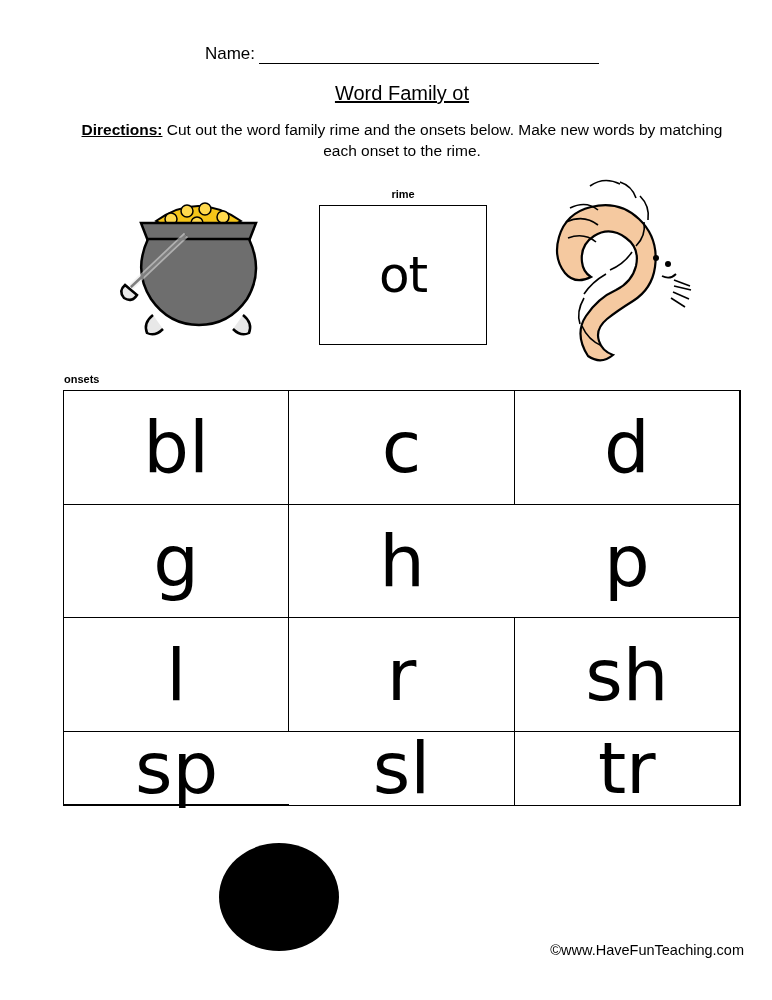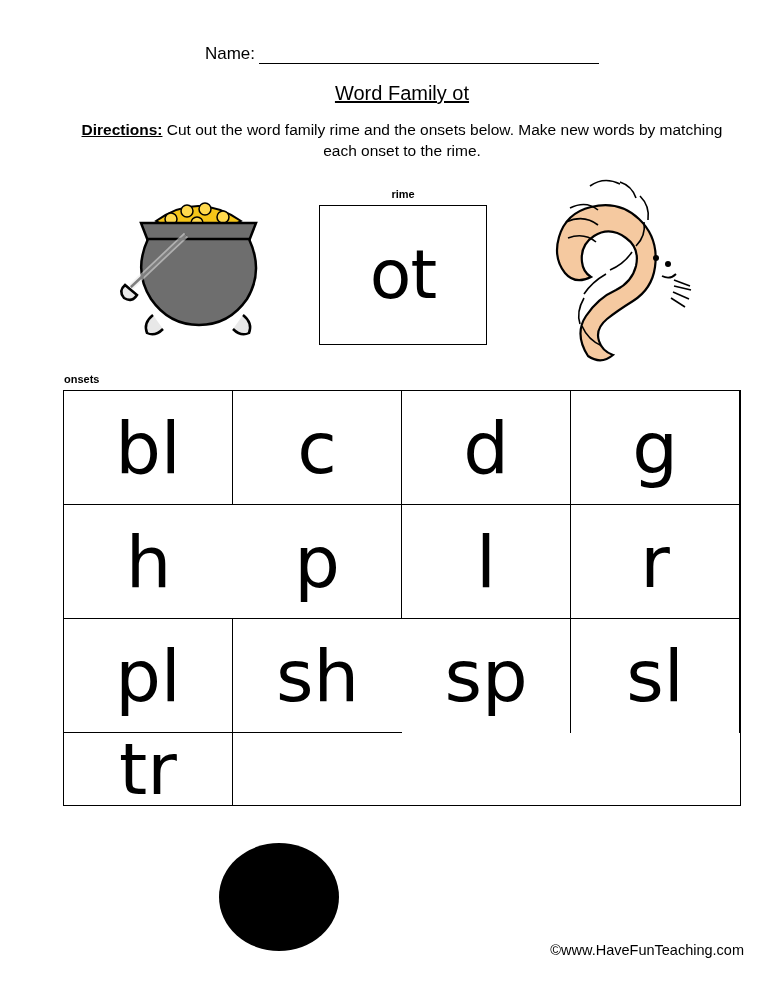--- a/index.html
+++ b/index.html
@@ -115,21 +115,21 @@
     left: 0;
     width: 168px;
     height: 140px;
     border: 1.5px solid #000;
     box-sizing: border-box;
     display: flex;
     align-items: center;
     justify-content: center;
   }
   .rime-text {
-    font-size: 68px;
+    font-size: 50px;
     font-family: "DejaVu Sans", sans-serif;
     line-height: 1;
     letter-spacing: -1px;
   }
 
   
   .worm {
     position: absolute;
     left: 512px;
     top: -5px;
@@ -147,21 +147,21 @@
   }
   .grid {
     position: absolute;
     top: 390px;
     left: 47px;
     width: 678px;
     height: 416px;
     border: 1.5px solid #000;
     box-sizing: border-box;
     display: grid;
-    grid-template-columns: repeat(4, 1fr);
+    grid-template-columns: repeat(3, 1fr);
     grid-template-rows: repeat(3, 1fr);
   }
   .cell {
     border-right: 1.5px solid #000;
     border-bottom: 1.5px solid #000;
     box-sizing: border-box;
     display: flex;
     align-items: center;
     justify-content: center;
     font-family: "DejaVu Sans", sans-serif;
@@ -293,21 +293,20 @@
 
   <div class="grid">
     <div class="cell">bl</div>
     <div class="cell">c</div>
     <div class="cell">d</div>
     <div class="cell">g</div>
     <div class="cell">h</div>
     <div class="cell">p</div>
     <div class="cell">l</div>
     <div class="cell">r</div>
-    <div class="cell">pl</div>
     <div class="cell">sh</div>
     <div class="cell">sp</div>
     <div class="cell">sl</div>
     <div class="cell">tr</div>
   </div>
 
   <div class="blob"></div>
 
   <div class="footer">©www.HaveFunTeaching.com</div>
 

